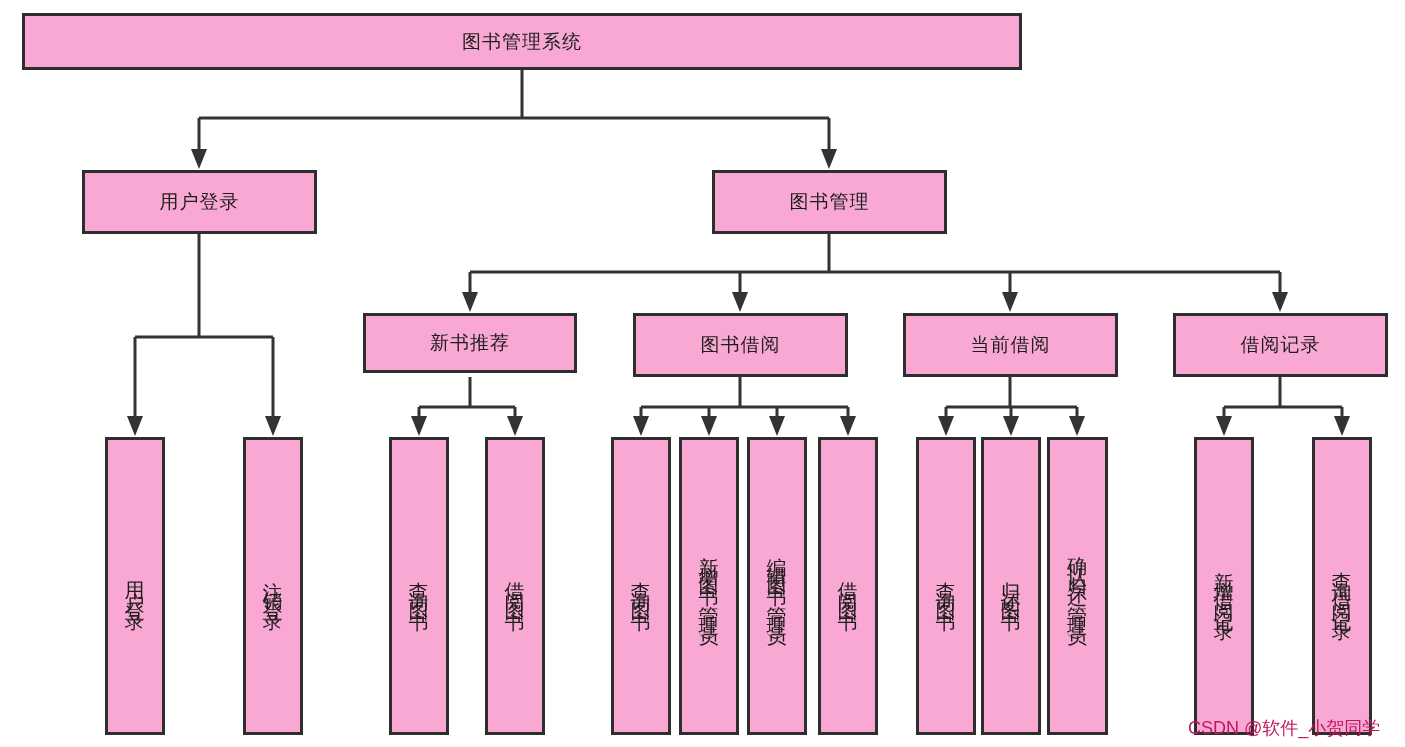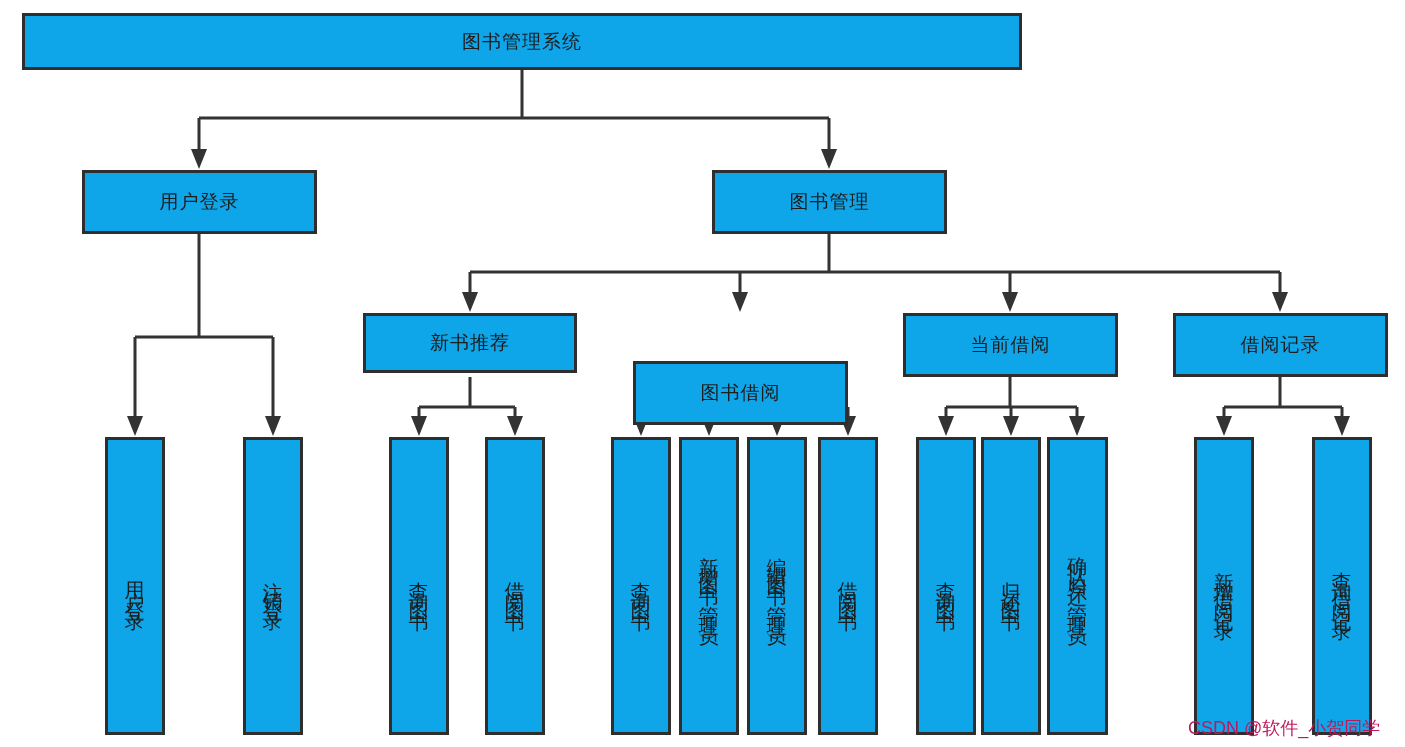--- a/index.html
+++ b/index.html
@@ -8,21 +8,21 @@
     width:1405px;height:747px;
     background:#ffffff;
     font-family:"Liberation Sans","DejaVu Sans",sans-serif;
     overflow:hidden;
   }
   .wires{position:absolute;left:0;top:0;width:1405px;height:747px;}
   .box{
     position:absolute;
     box-sizing:border-box;
     border:3px solid #2e2e2e;
-    background:#0ea5e9;
+    background:#f9a8d4;
     display:flex;align-items:center;justify-content:center;
     color:#1d1d1d;
   }
   .h-box{font-size:19px;letter-spacing:1px;}
   .v-box span{
     writing-mode:vertical-rl;
     text-orientation:mixed;
     font-size:20px;
     letter-spacing:10px;
     line-height:1;
@@ -83,21 +83,21 @@
   <div class="box h-box" style="left:82px;top:170px;width:235px;height:64px;">
     <span>用户登录</span>
   </div>
   <div class="box h-box" style="left:712px;top:170px;width:235px;height:64px;justify-content:center;">
     <span>图书管理</span>
   </div>
 
   <div class="box h-box" style="left:363px;top:313px;width:214px;height:60px;">
     <span>新书推荐</span>
   </div>
-  <div class="box h-box" style="left:633px;top:313px;width:215px;height:64px;margin-top:48px;">
+  <div class="box h-box" style="left:633px;top:313px;width:215px;height:64px;">
     <span>图书借阅</span>
   </div>
   <div class="box h-box" style="left:1173px;top:313px;width:215px;height:64px;">
     <span>借阅记录</span>
   </div>
   <div class="box h-box" style="left:903px;top:313px;width:215px;height:64px;">
     <span>当前借阅</span>
   </div>
 
   <div class="box v-box" style="left:105px;top:437px;width:60px;height:298px;">

